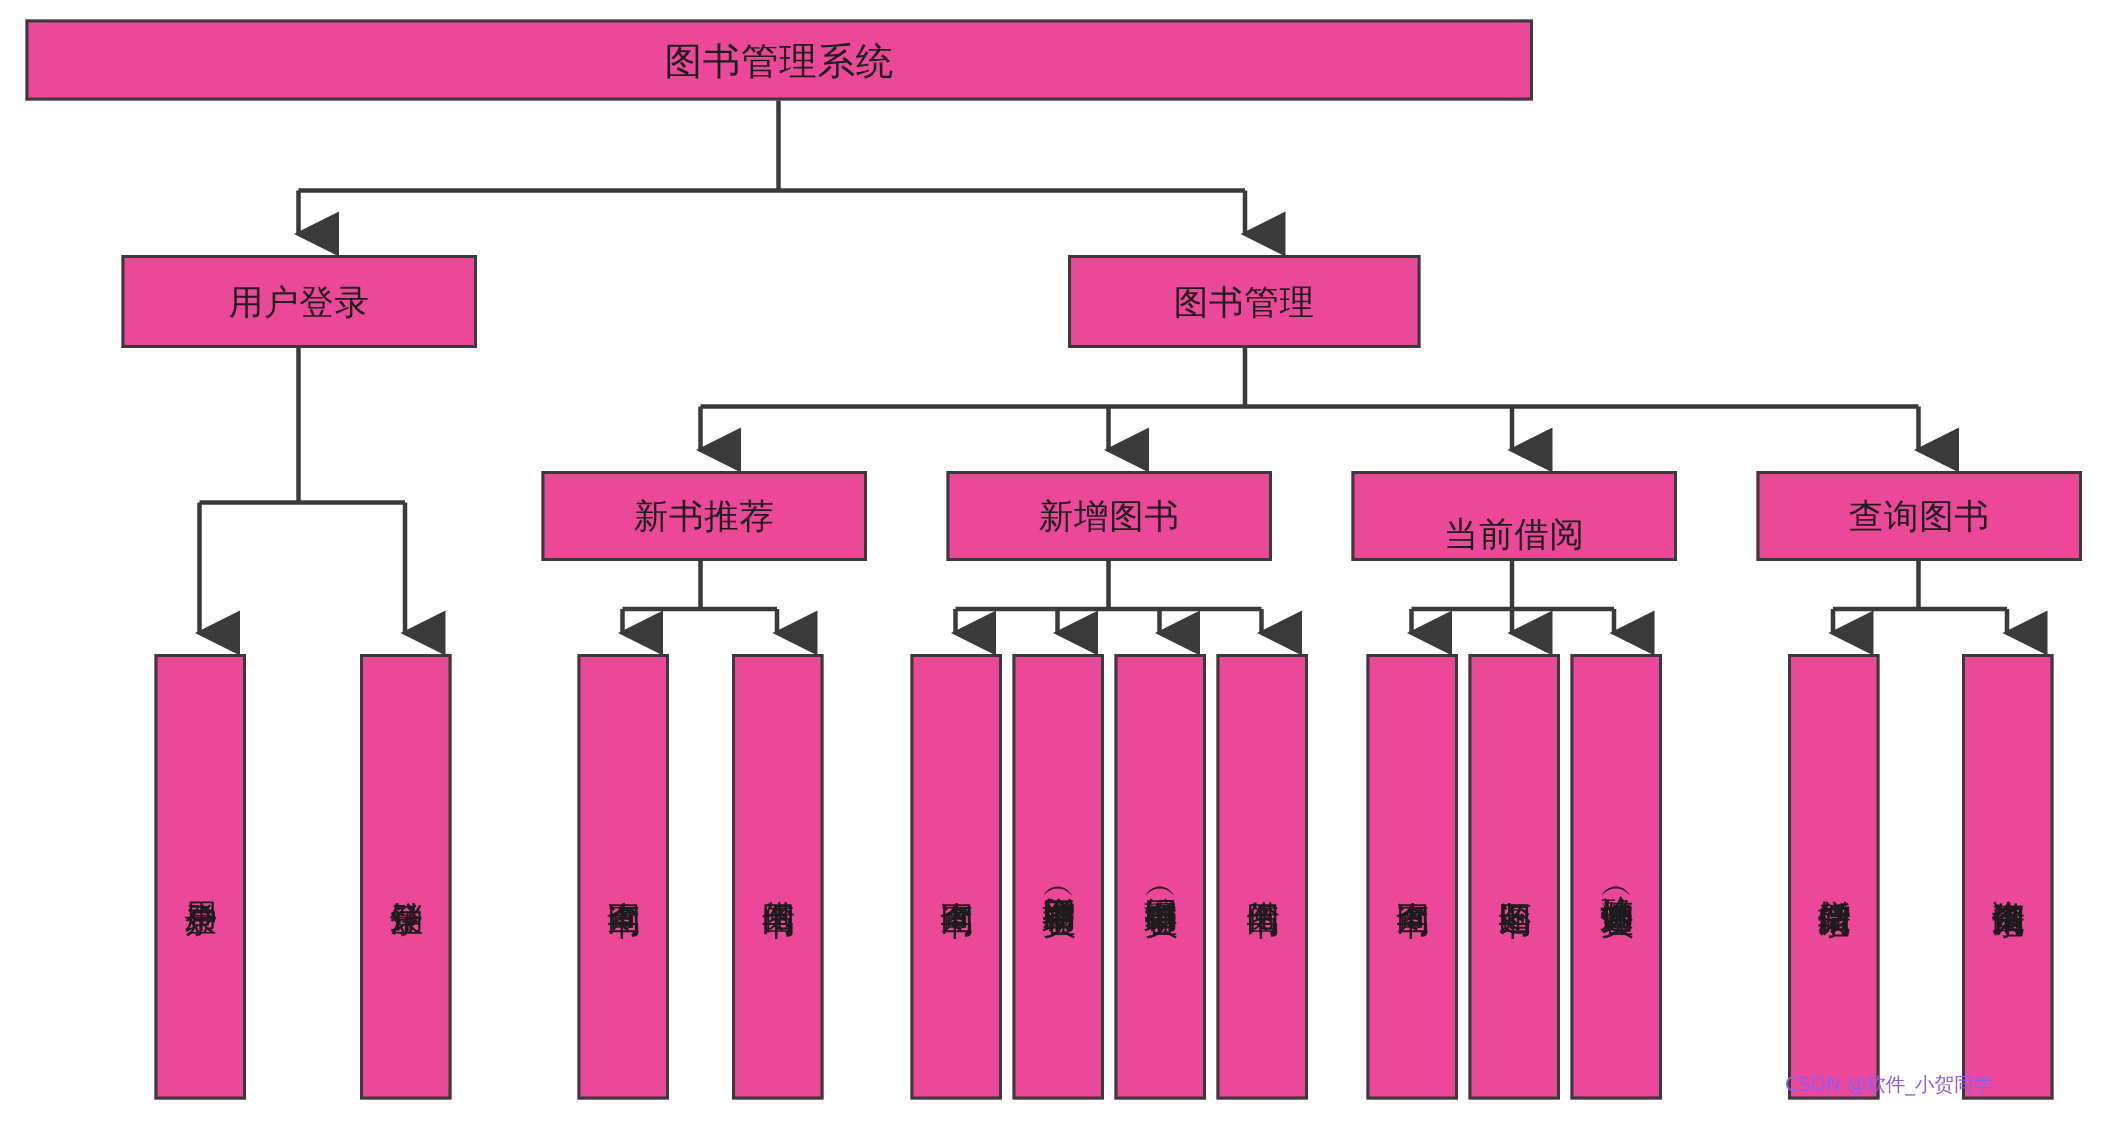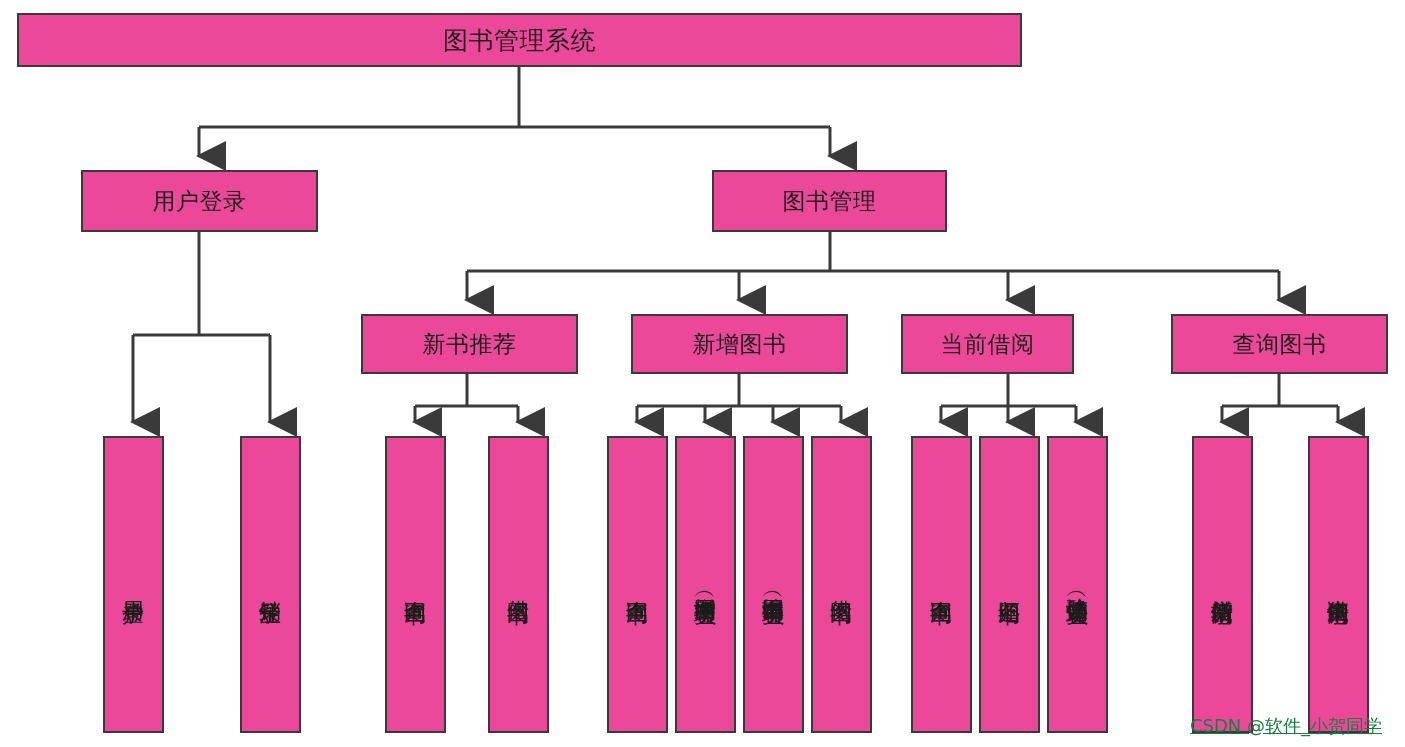--- a/index.html
+++ b/index.html
@@ -52,25 +52,24 @@
   .node.vertical .vlabel {
     writing-mode: vertical-rl;
     text-orientation: upright;
     white-space: nowrap;
   }
   #root-node {
     font-size: 25px;
   }
   .watermark {
     position: absolute;
-    color: #15803d;
-    font-size: 18px;
+    color: #8b5cf6;
+    font-size: 13px;
     white-space: nowrap;
     user-select: none;
-    text-decoration: underline;
   }
 </style>
 </head>
 <body>
 
 <div id="canvas">
 
   <svg class="edges" viewBox="0 0 1405 747">
     <defs>
       <marker id="arrow" viewBox="0 0 12 12" refX="6" refY="10" markerWidth="12" markerHeight="12" orient="auto-start-reverse">
@@ -134,21 +133,21 @@
   </div>
 
   <div class="node horizontal" style="left:361px; top:314px; width:217px; height:60px;">
     <span>新书推荐</span>
   </div>
 
   <div class="node horizontal" style="left:631px; top:314px; width:217px; height:60px;">
     <span>新增图书</span>
   </div>
 
-  <div class="node horizontal" style="left:901px; top:314px; width:173px; height:60px;">
+  <div class="node horizontal" style="left:901px; top:314px; width:217px; height:60px;align-items:flex-end;">
     <span>当前借阅</span>
   </div>
 
   <div class="node horizontal" style="left:1171px; top:314px; width:217px; height:60px;">
     <span>查询图书</span>
   </div>
 
   <div class="node vertical" style="left:103px; top:436px; width:61px; height:297px;">
     <span class="vlabel">用户登录</span>
   </div>

